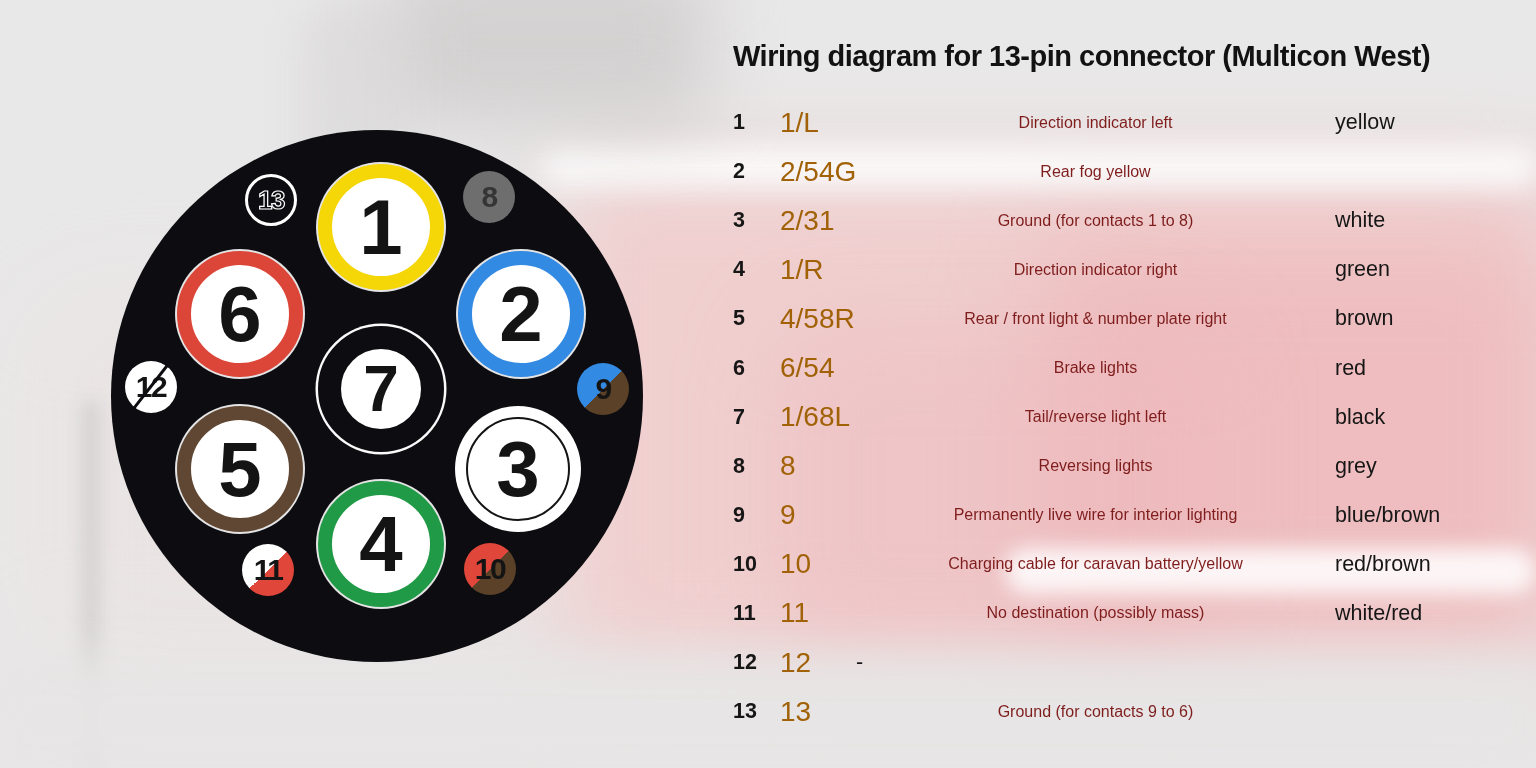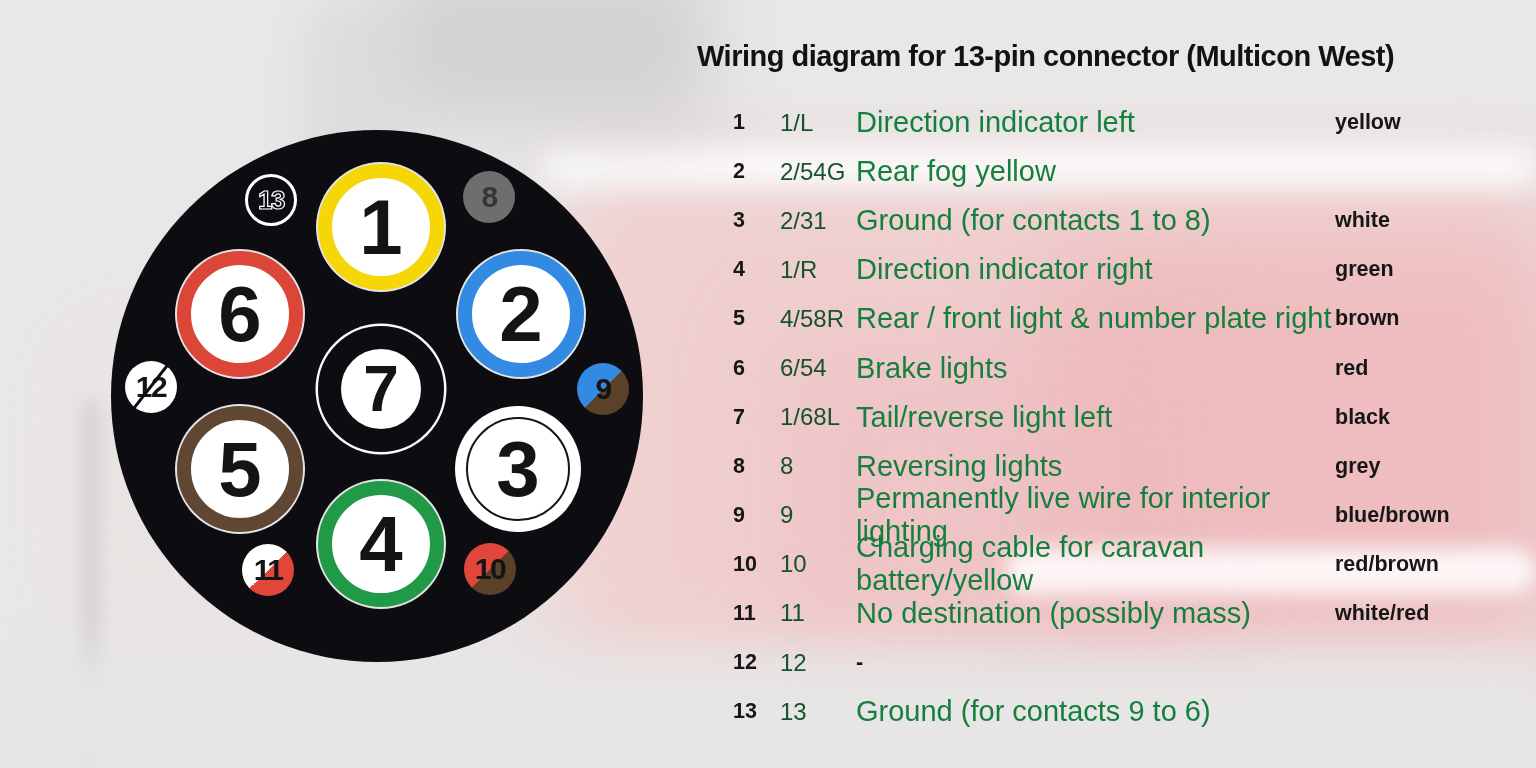--- a/index.html
+++ b/index.html
@@ -39,28 +39,28 @@
   .p13{border:3px solid #fff;background:var(--fill,#0d0c10);}
   .p13 .pin-num{-webkit-text-stroke:1.2px #fff;}
   .p12::after{content:'';position:absolute;left:calc(50% - 1.6px);top:-11px;width:3.2px;height:74px;
               background:#0d0c10;transform:rotate(38deg);}
   .lg .pin-num{font-size:78px;}
   .p7 .pin-num{font-size:64px;}
   .sm .pin-num{font-size:30px;letter-spacing:-1.5px;}
   .p13 .pin-num{font-size:26px;}
 
   
-  .title{position:absolute;left:697px;top:40px;width:800px;margin:0;
+  .title{position:absolute;left:733px;top:40px;width:800px;margin:0;
          font-size:29px;font-weight:700;letter-spacing:-.5px;color:#121212;}
   .pin-table{position:absolute;left:733px;top:98px;width:803px;}
   .row{display:flex;align-items:center;height:49.1px;}
   .c-pin{width:47px;font-size:21.5px;font-weight:700;color:#161616;}
-  .c-code{width:76px;font-size:24px;color:#14532d;}
-  .c-desc{width:479px;font-size:29px;color:#15803d;}
-  .c-color{width:201px;font-size:21.5px;font-weight:700;color:#161616;}
+  .c-code{width:76px;font-size:28px;color:#a16207;}
+  .c-desc{width:479px;font-size:16px;color:#7f1d1d;text-align:center;}
+  .c-color{width:201px;font-size:21.5px;font-weight:400;color:#161616;}
 </style>
 </head>
 <body>
 
 <div class="stage">
 
   <div class="bg">
     <div class="blob b-warm-left"></div>
     <div class="blob b-pink-main"></div>
     <div class="blob b-pink-deep"></div>

